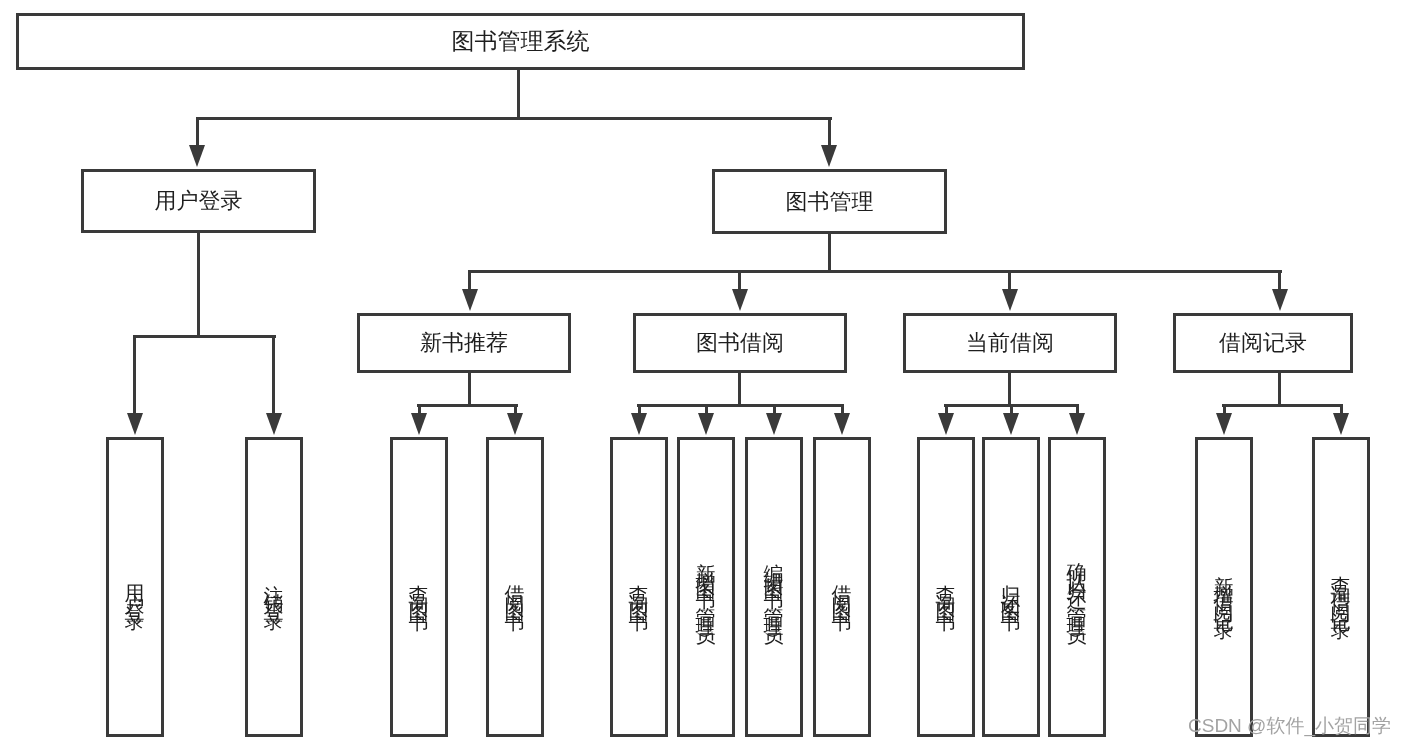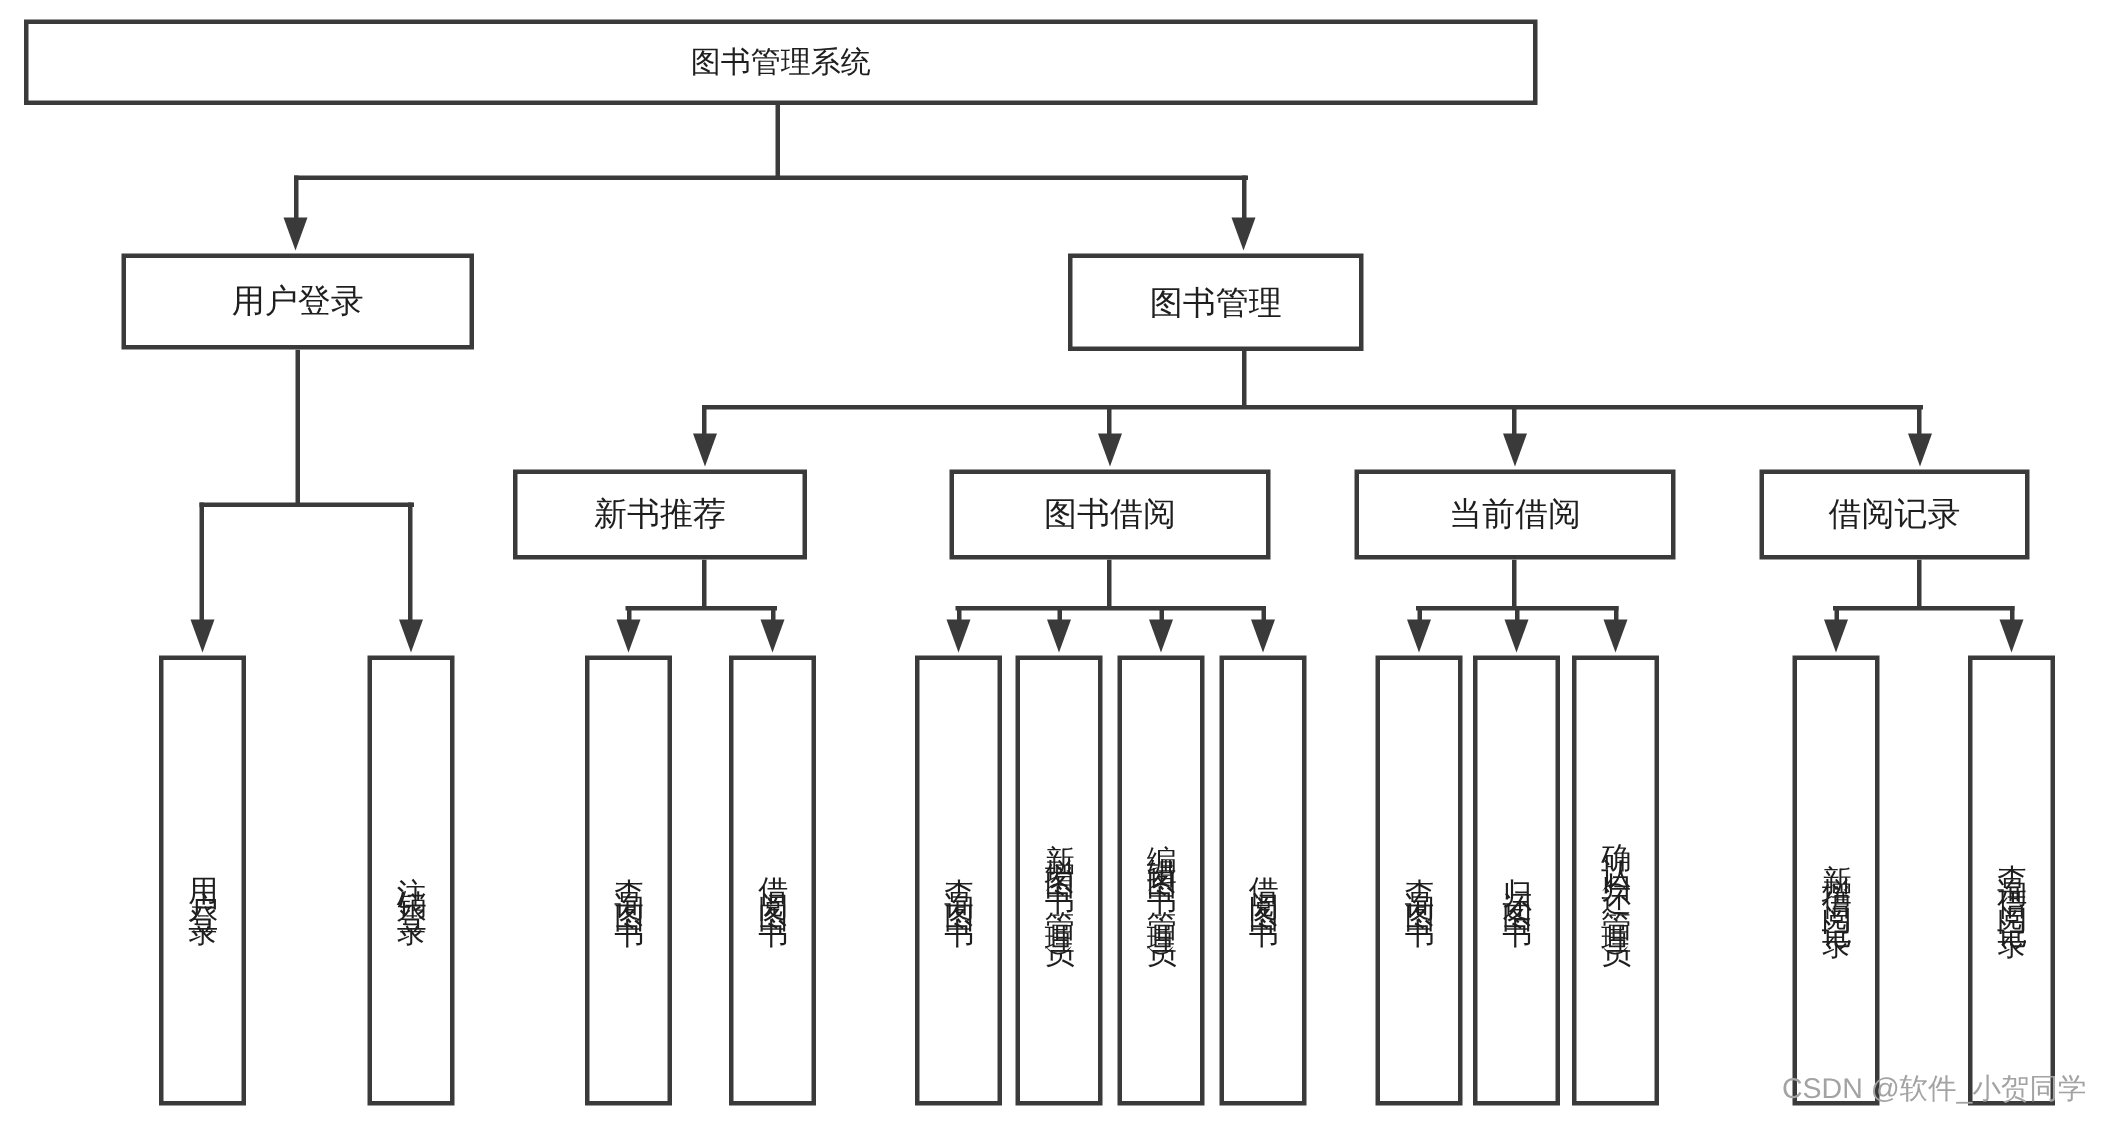--- a/index.html
+++ b/index.html
@@ -24,21 +24,21 @@
     position:absolute;
     box-sizing:border-box;
     border:3px solid var(--line-color);
     background:var(--bg-color);
     display:flex;
     align-items:center;
     justify-content:center;
     color:var(--text-color);
   }
   .h-node{font-size:22px;}
-  .root-node{font-size:20px;}
+  .root-node{font-size:23px;}
   .leaf-node{font-size:20px;}
   .vtext{
     writing-mode:vertical-rl;
     text-orientation:mixed;
     letter-spacing:9px;
     line-height:1;
     white-space:nowrap;
   }
   .line{
     position:absolute;
@@ -125,25 +125,25 @@
   <div class="arrow" style="left:1216px;top:413px;"></div>
   <div class="arrow" style="left:1333px;top:413px;"></div>
 
   <div class="node h-node root-node" style="left:16px;top:13px;width:1009px;height:57px;">
     <span>图书管理系统</span>
   </div>
 
   <div class="node h-node" style="left:81px;top:169px;width:235px;height:64px;">
     <span>用户登录</span>
   </div>
-  <div class="node h-node" style="left:712px;top:169px;width:197px;height:65px;">
+  <div class="node h-node" style="left:712px;top:169px;width:235px;height:65px;">
     <span>图书管理</span>
   </div>
 
-  <div class="node h-node" style="left:342px;top:313px;width:196px;height:60px;justify-content:center;">
+  <div class="node h-node" style="left:357px;top:313px;width:214px;height:60px;justify-content:center;">
     <span>新书推荐</span>
   </div>
   <div class="node h-node" style="left:903px;top:313px;width:214px;height:60px;">
     <span>当前借阅</span>
   </div>
   <div class="node h-node" style="left:633px;top:313px;width:214px;height:60px;">
     <span>图书借阅</span>
   </div>
   <div class="node h-node" style="left:1173px;top:313px;width:180px;height:60px;">
     <span>借阅记录</span>

